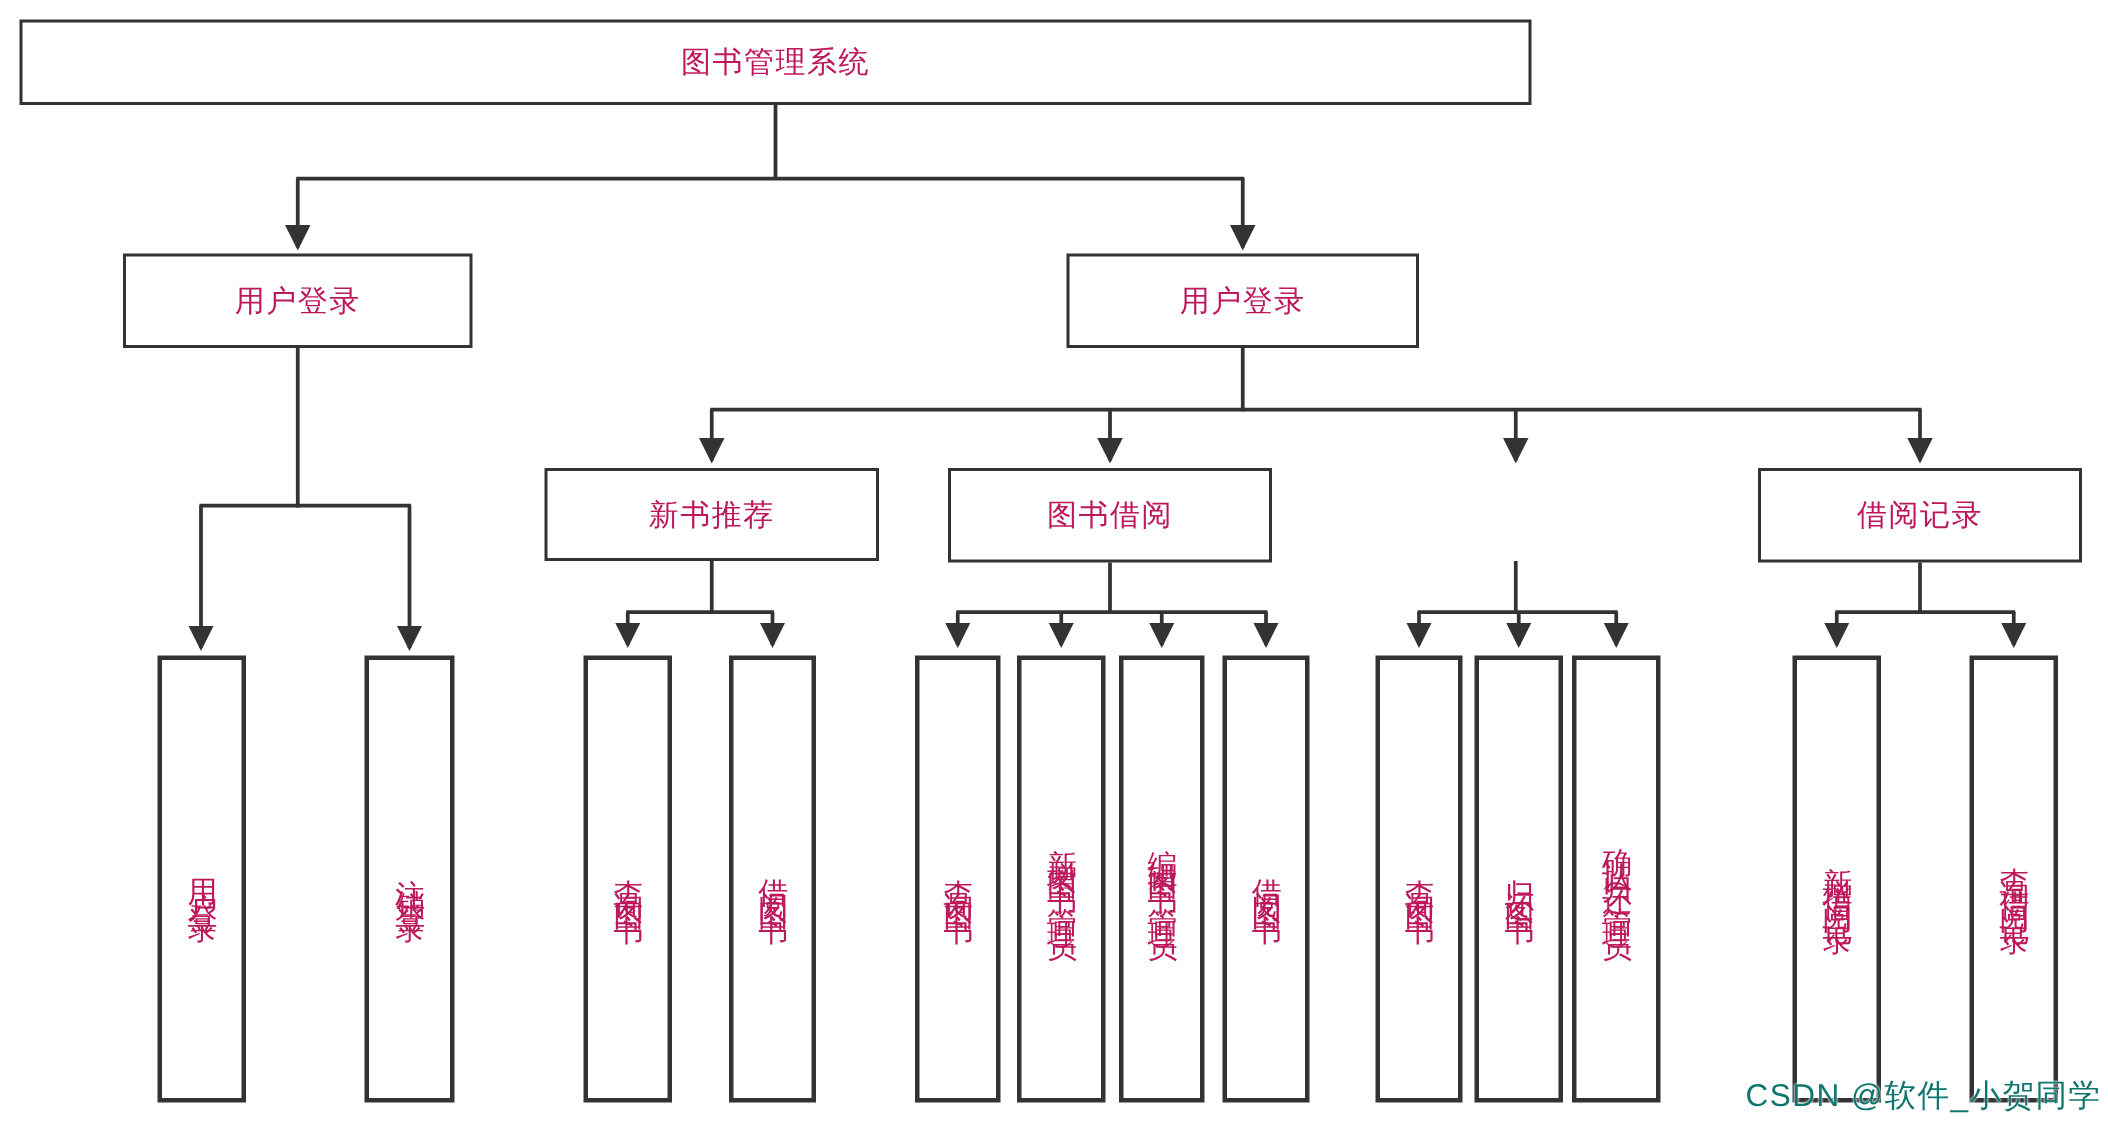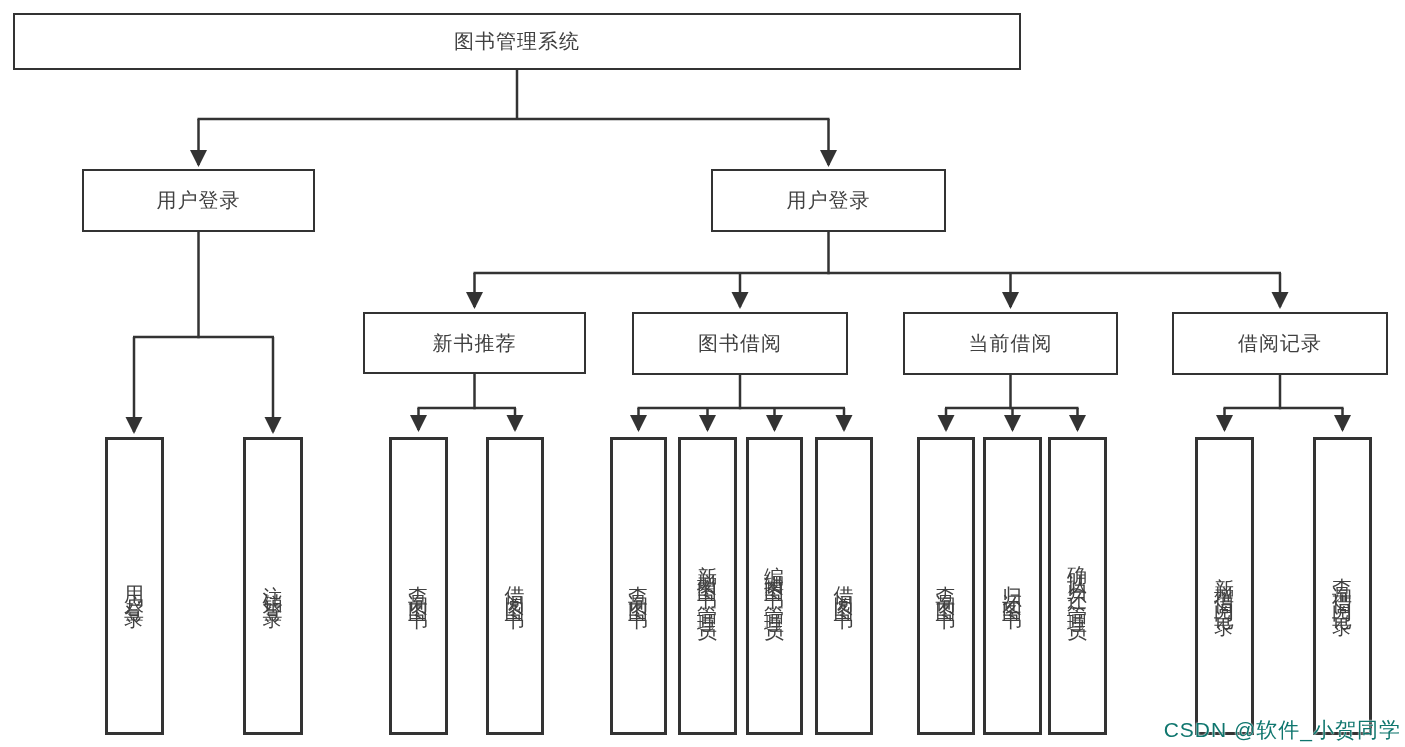--- a/index.html
+++ b/index.html
@@ -18,21 +18,21 @@
   #wires {
     position: absolute;
     left: 0;
     top: 0;
     z-index: 1;
   }
   .box {
     position: absolute;
     box-sizing: border-box;
     background: #ffffff;
-    color: #404040;
+    color: #be185d;
     display: flex;
     align-items: center;
     justify-content: center;
     z-index: 2;
   }
   .box.h {
     border: 2.5px solid #333333;
     font-size: 20px;
     letter-spacing: 1px;
     white-space: nowrap;
@@ -112,21 +112,20 @@
     </g>
   </svg>
 
   <div class="box h" style="left:13px;top:13px;width:1008px;height:57px">图书管理系统</div>
 
   <div class="box h" style="left:82px;top:169px;width:233px;height:63px">用户登录</div>
   <div class="box h" style="left:711px;top:169px;width:235px;height:63px">用户登录</div>
 
   <div class="box h" style="left:632px;top:312px;width:216px;height:63px">图书借阅</div>
   <div class="box h" style="left:363px;top:312px;width:223px;height:62px">新书推荐</div>
-  <div class="box h" style="left:903px;top:312px;width:215px;height:63px">当前借阅</div>
   <div class="box h" style="left:1172px;top:312px;width:216px;height:63px">借阅记录</div>
 
   <div class="box v" style="left:105px;top:437px;width:59px;height:298px">用户登录</div>
   <div class="box v" style="left:243px;top:437px;width:60px;height:298px">注销登录</div>
 
   <div class="box v" style="left:389px;top:437px;width:59px;height:298px">查询图书</div>
   <div class="box v" style="left:486px;top:437px;width:58px;height:298px">借阅图书</div>
 
   <div class="box v" style="left:610px;top:437px;width:57px;height:298px">查询图书</div>
   <div class="box v" style="left:678px;top:437px;width:59px;height:298px">新增图书（管理员）</div>

